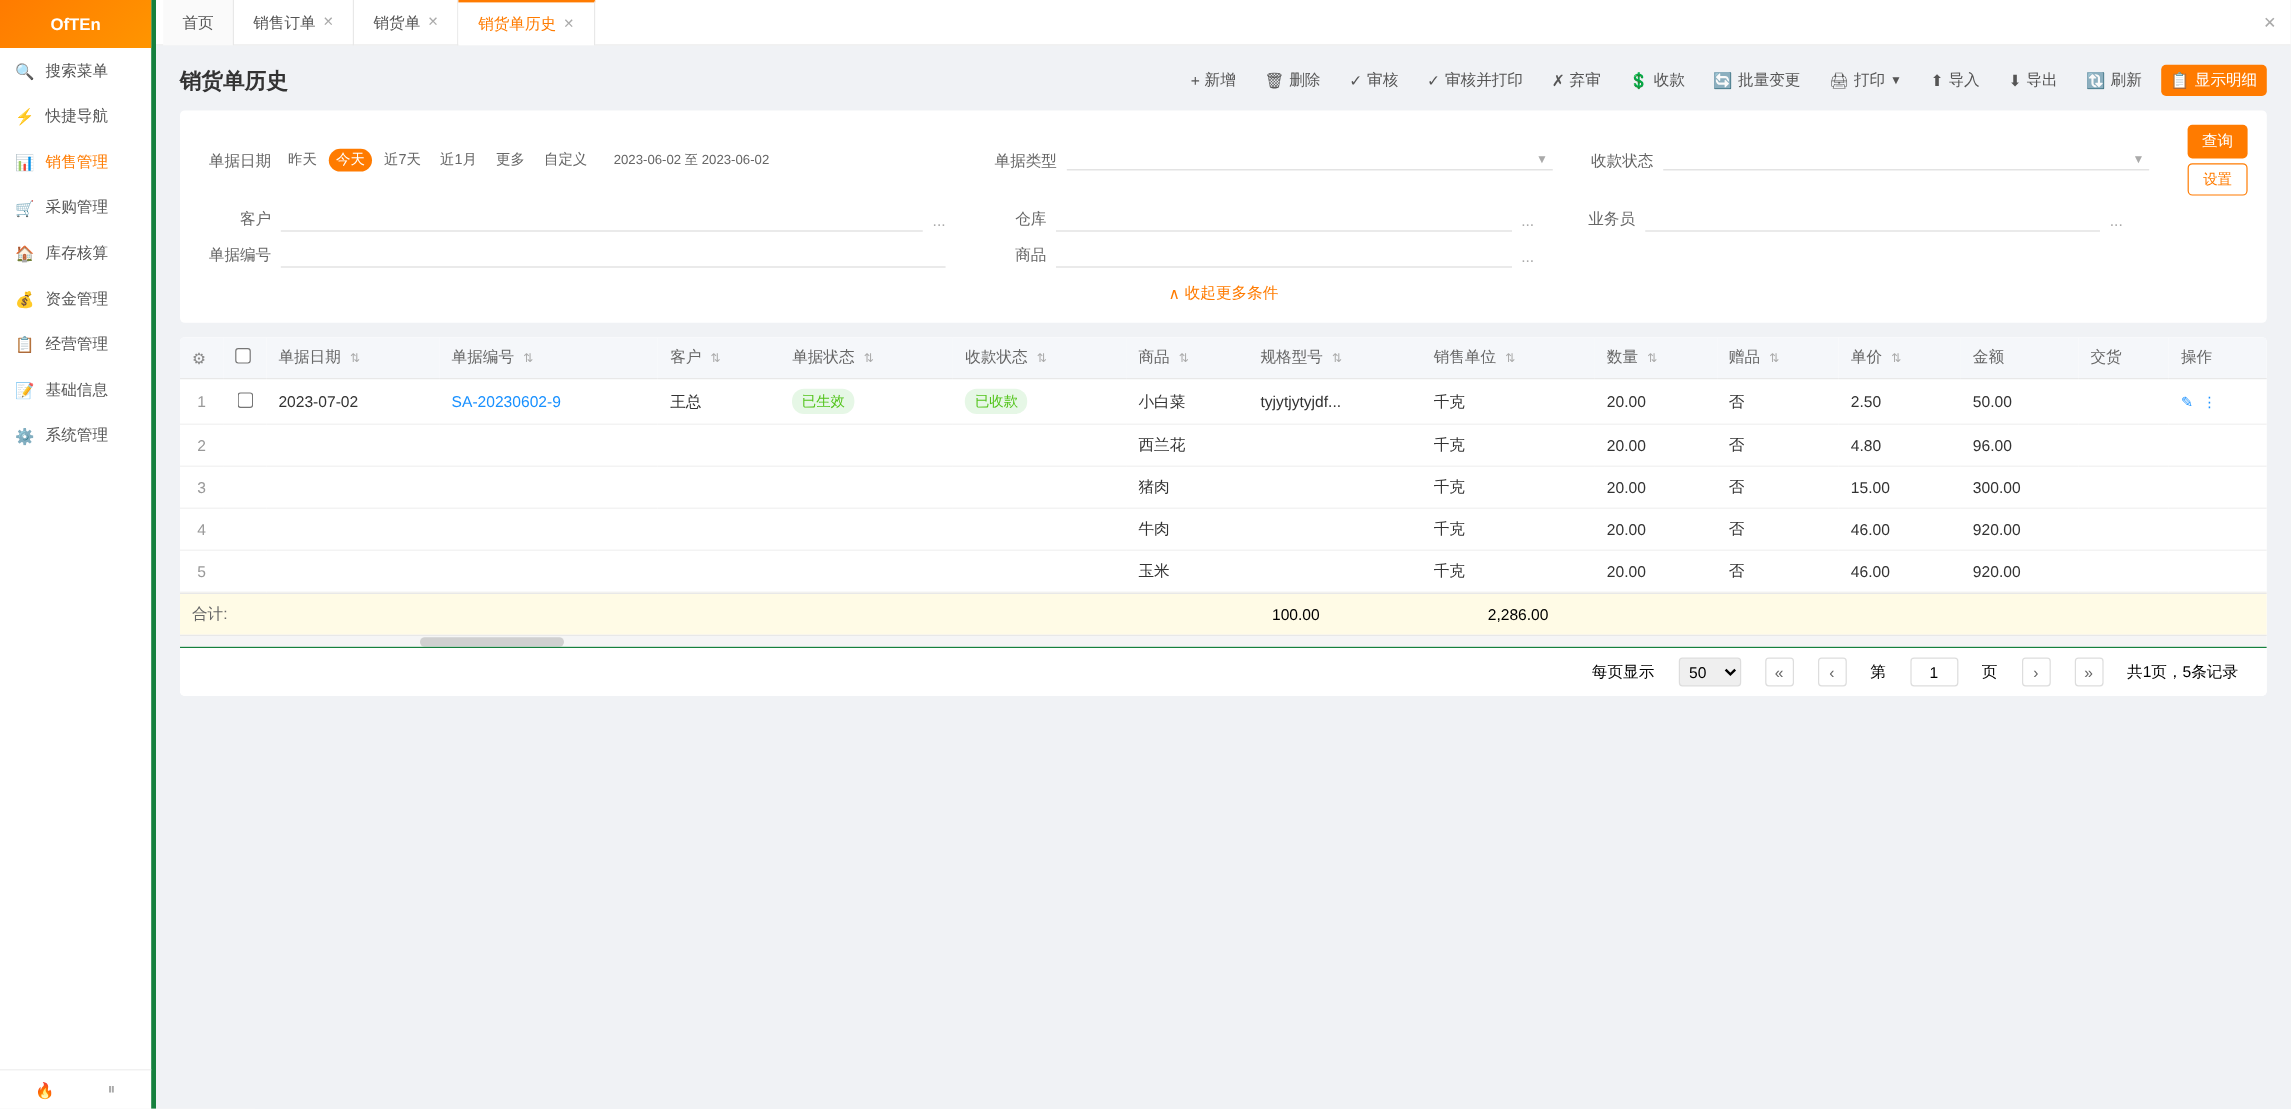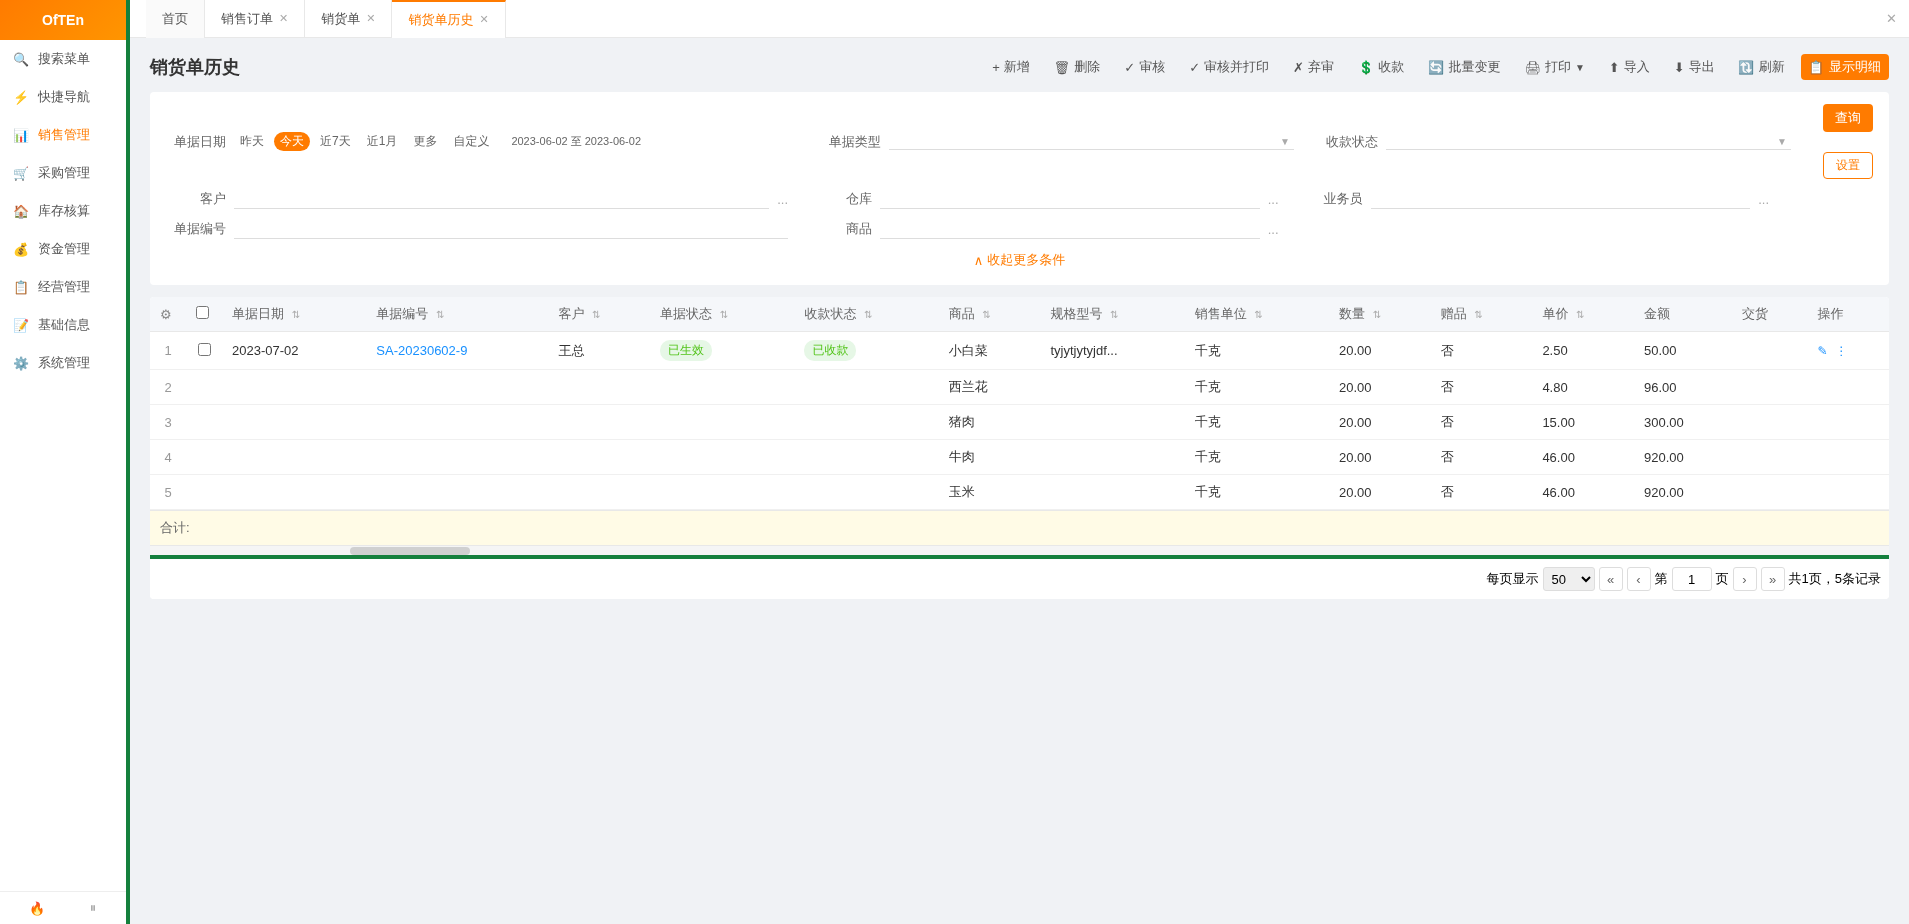--- a/index.html
+++ b/index.html
@@ -46,21 +46,21 @@
     
     .main { flex: 1; display: flex; flex-direction: column; overflow: hidden; }
 
     
     .tab-bar {
       display: flex;
       align-items: center;
       background: #fff;
       border-bottom: 1px solid #e8e8e8;
       height: 38px;
-      padding-left: 16px;
+      padding-left: 6px;
     }
     .tab {
       padding: 0 16px;
       height: 38px;
       display: flex;
       align-items: center;
       border-right: 1px solid #e8e8e8;
       cursor: pointer;
       color: #555;
       gap: 6px;
@@ -228,24 +228,24 @@
       font-size: 13px;
     }
     .footer-label { color: #666; min-width: 80px; }
     .footer-total { display: flex; gap: 20px; flex: 1; }
 
     
     .pagination-bar {
       display: flex;
       align-items: center;
       justify-content: flex-end;
-      padding: 8px 8px;
+      padding: 8px 24px;
       background: #fff;
-      border-top: 4px solid #15803d;
-      gap: 4px;
+      border-top: 1px solid #15803d;
+      gap: 20px;
       font-size: 13px;
     }
     .page-btn {
       width: 24px;
       height: 24px;
       display: flex;
       align-items: center;
       justify-content: center;
       border: 1px solid #ddd;
       border-radius: 3px;
@@ -429,21 +429,21 @@
             <span style="color:#aaa;font-size:10px;">▼</span>
           </div>
         </div>
         <div class="filter-item" style="flex:1.5;">
           <span class="filter-label">收款状态</span>
           <div class="filter-select" style="flex:1;border-bottom:1px solid #ddd;display:flex;align-items:center;justify-content:space-between;padding:2px 4px;">
             <span></span>
             <span style="color:#aaa;font-size:10px;">▼</span>
           </div>
         </div>
-        <div style="display:flex;flex-direction:column;gap:20px;margin-left:8px;">
+        <div style="display:flex;flex-direction:column;gap:4px;margin-left:8px;">
           <button class="btn-orange">查询</button>
           <button class="btn-orange-outline">设置</button>
         </div>
       </div>
 
       <div class="filter-row">
         <div class="filter-item" style="flex:2;">
           <span class="filter-label">客户</span>
           <input class="filter-input" style="">
           <span class="filter-dots">...</span>
@@ -680,20 +680,24 @@
       <td></td>
       <td>
         
       </td>
     </tr>
           </tbody>
       </table>
 
       <div class="table-footer">
         <span class="footer-label">合计:</span>
+        <div class="footer-total">
+          <span style="margin-left:820px;">100.00</span>
+          <span style="margin-left:120px;">2,286.00</span>
+        </div>
       </div>
 
       <div class="scrollbar-area">
         <div class="scrollbar-thumb"></div>
       </div>
 
       <div class="pagination-bar">
         <span>每页显示</span>
         <select class="page-select">
           <option>50</option>

